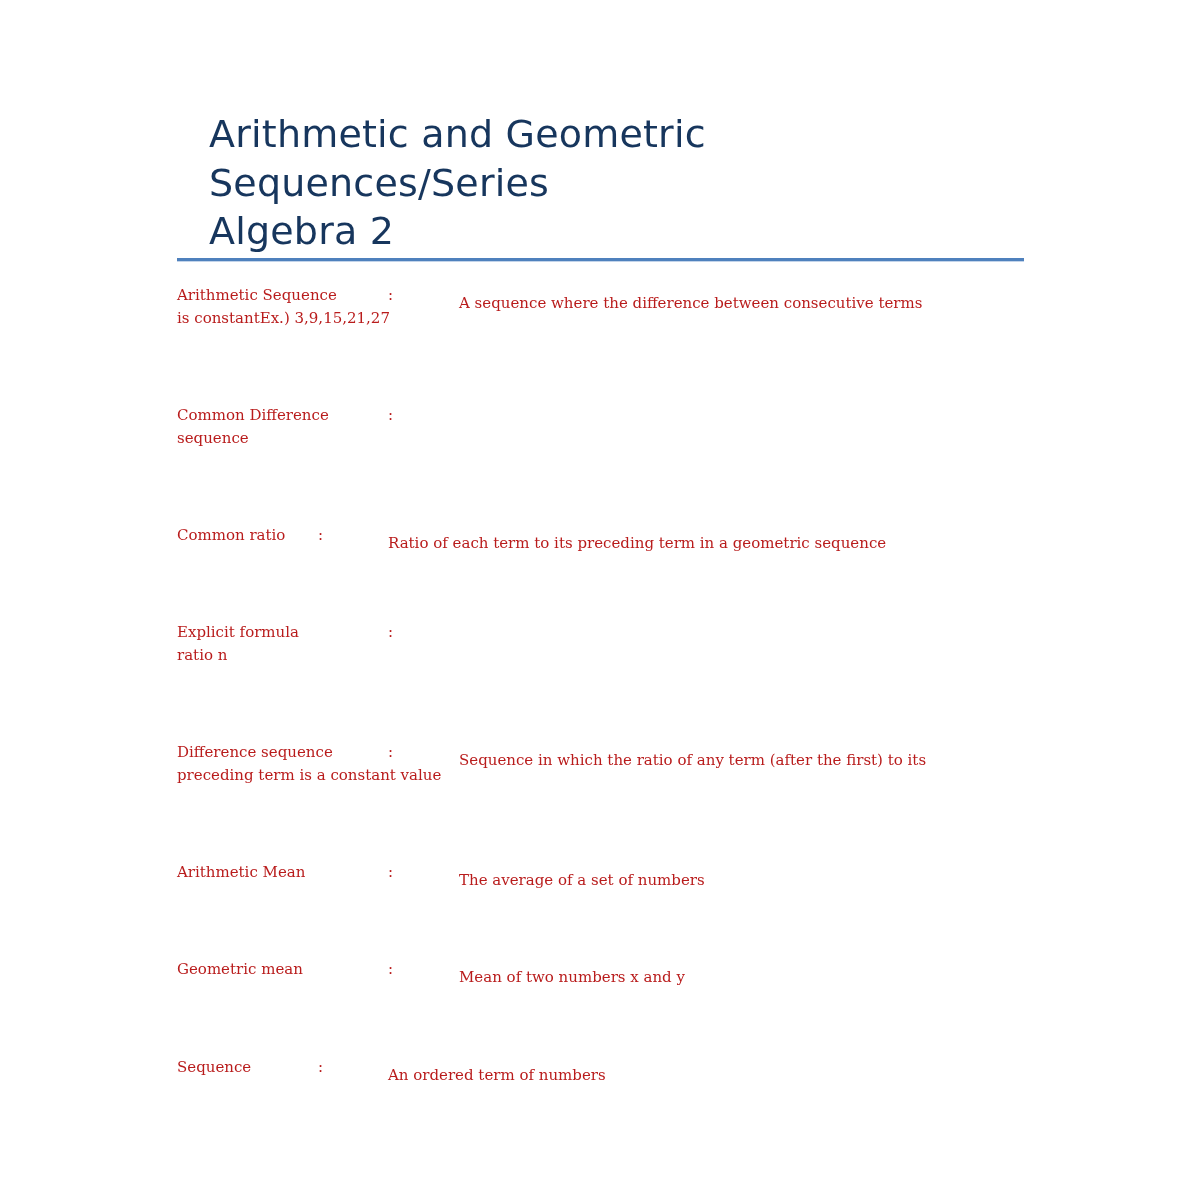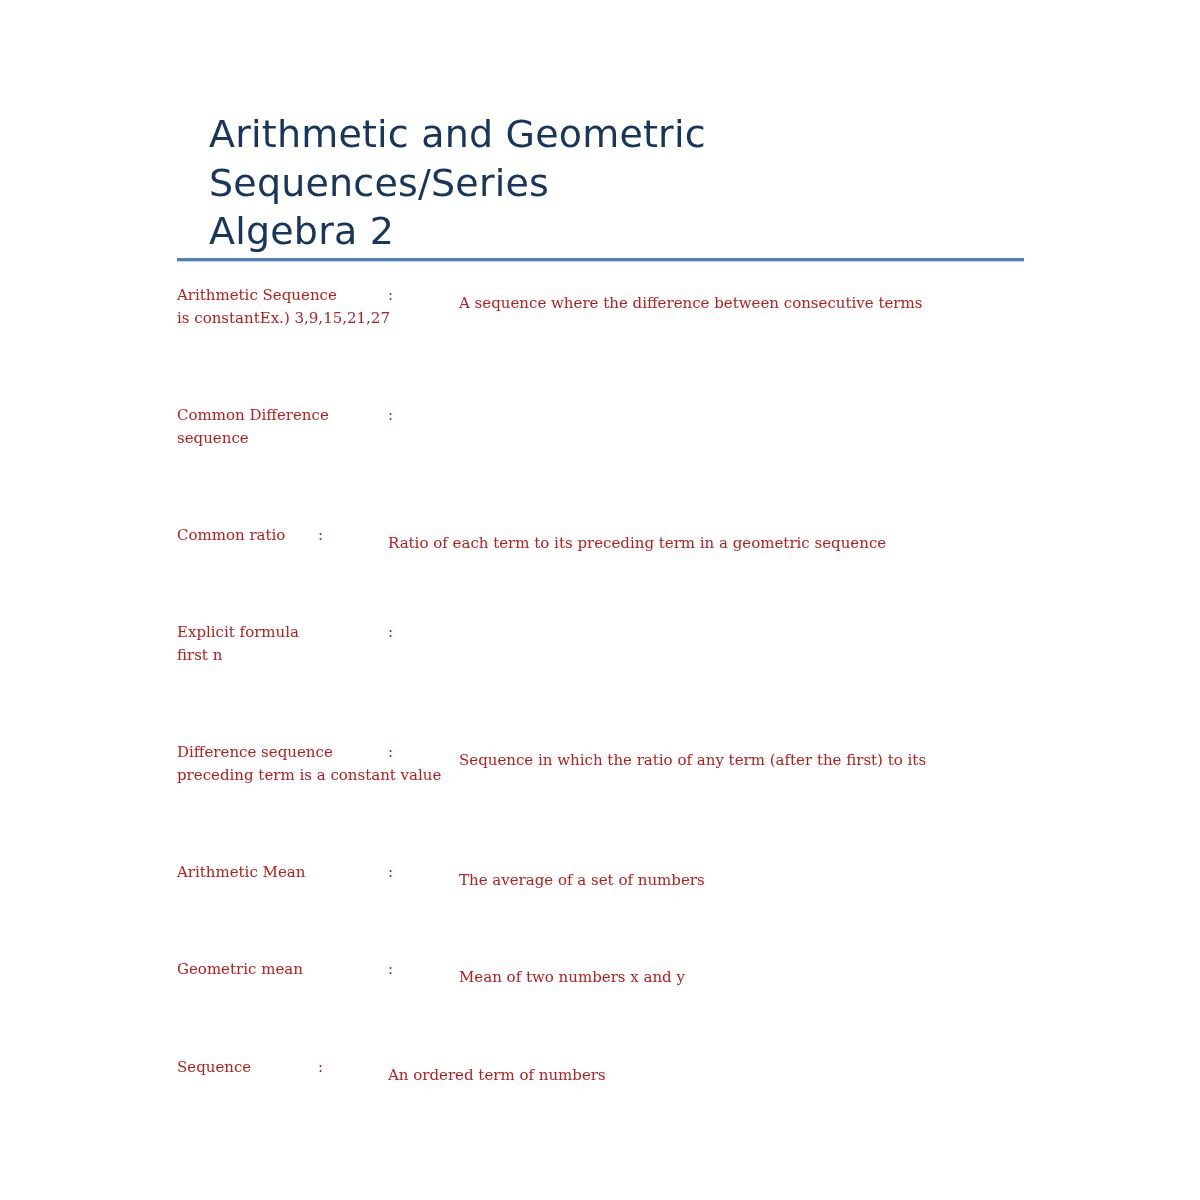--- a/index.html
+++ b/index.html
@@ -109,21 +109,21 @@
       <span class="sep" style="left:141px;">:</span>
       <span class="def-start" style="left:211px;text-align:right;">Ratio of each term to its preceding term in a geometric sequence</span>
     </div>
   </div>
 
   <div class="entry" style="top:621px;">
     <div class="term-line">
       <span class="term">Explicit formula</span>
       <span class="sep" style="left:211px;">:</span>
     </div>
-    <div class="cont">first n</div>
+    <div class="cont">ratio n</div>
   </div>
 
   <div class="entry" style="top:741px;">
     <div class="term-line">
       <span class="term">Difference sequence</span>
       <span class="sep" style="left:211px;">:</span>
       <span class="def-start" style="left:282px;">Sequence in which the ratio of any term (after the first) to its</span>
     </div>
     <div class="cont">preceding term is a constant value</div>
   </div>

